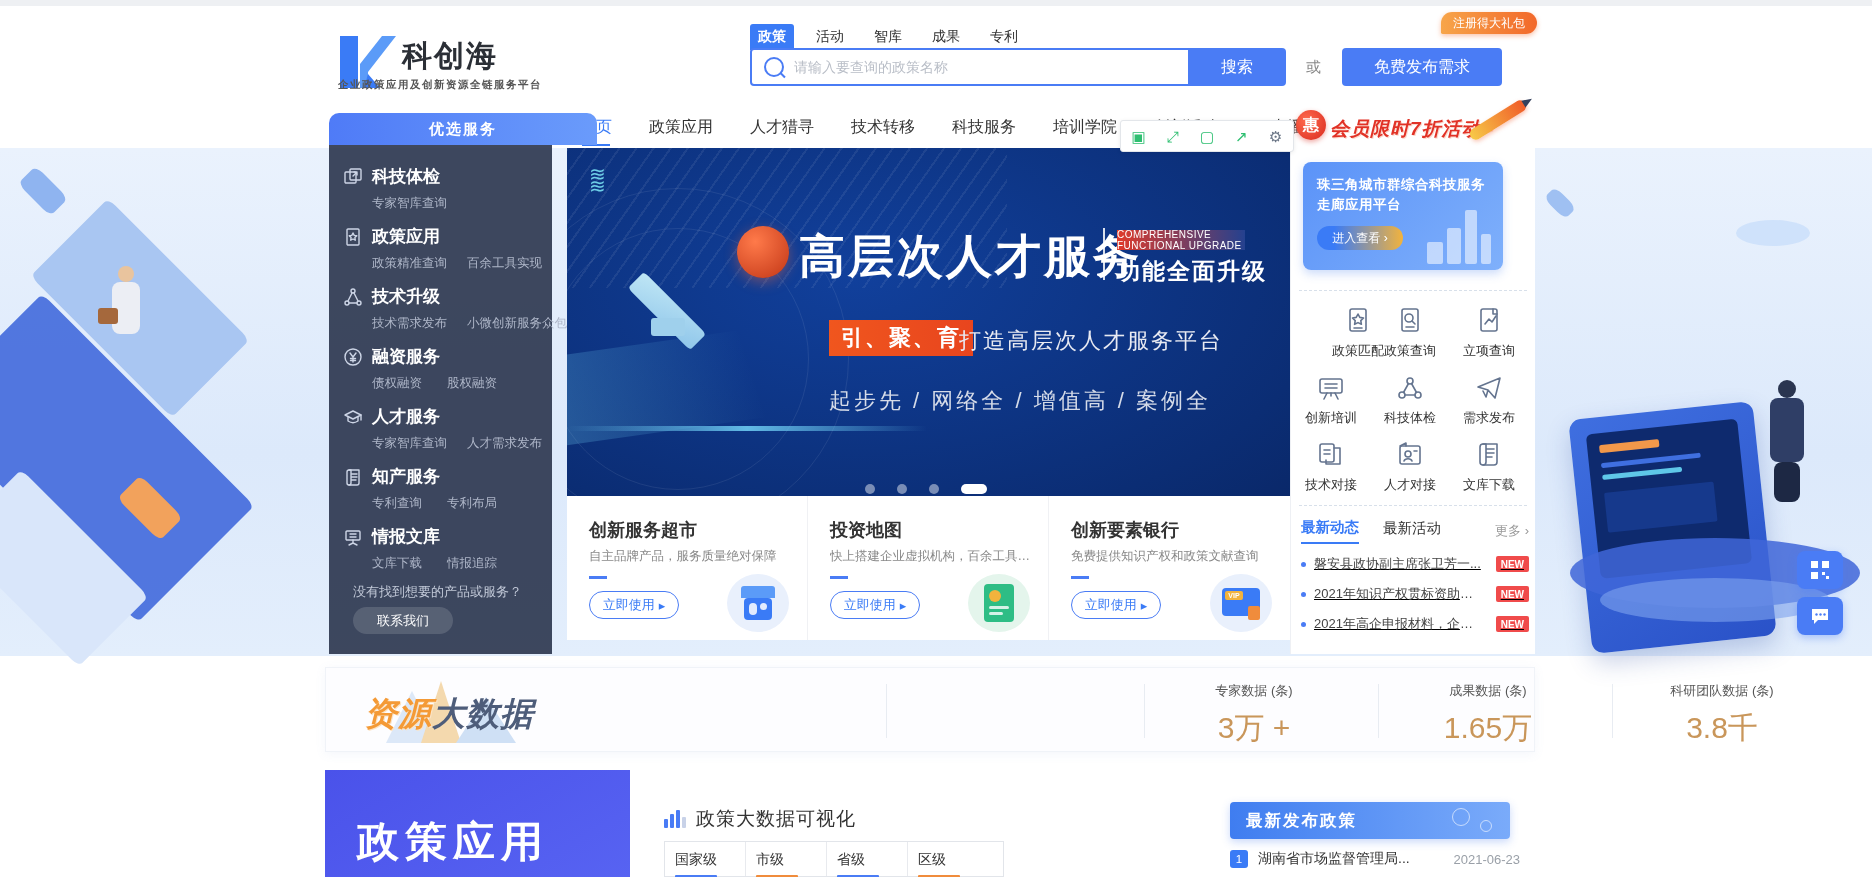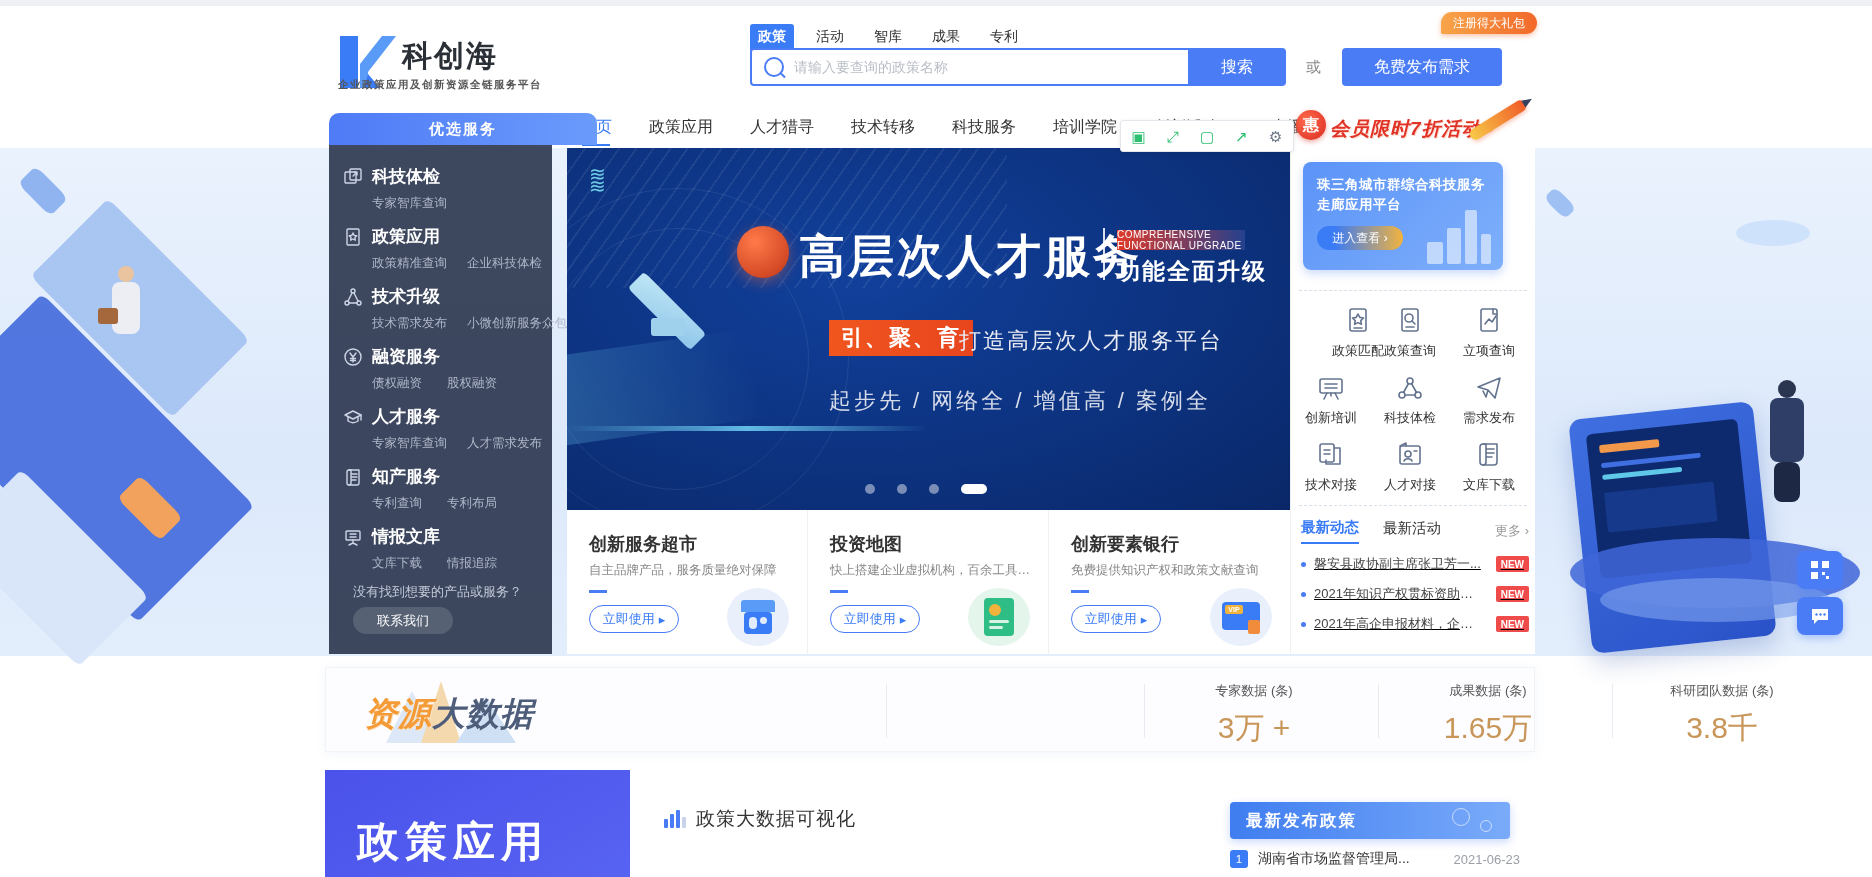--- a/index.html
+++ b/index.html
@@ -79,21 +79,21 @@
   .cap{position:absolute;left:46px;top:140px;width:110px;height:62px;}
   .cap .top{position:absolute;left:10px;top:0;width:88px;height:46px;background:linear-gradient(135deg,#bfe6f5,#8fc6ea);transform:rotate(45deg) scaleY(.5);border-radius:6px;}
   .cap .base{position:absolute;left:38px;top:30px;width:34px;height:18px;background:#9fd0ec;border-radius:3px;}
   .beam{position:absolute;left:-40px;top:190px;width:320px;height:90px;background:linear-gradient(80deg,rgba(120,220,255,.28),rgba(120,220,255,0) 70%);transform:rotate(-8deg);}
   .streak{position:absolute;left:0px;top:278px;width:360px;height:5px;background:linear-gradient(90deg,rgba(90,200,255,0),rgba(120,220,255,.8),rgba(90,200,255,0));}
   .dots{position:absolute;left:298px;top:336px;display:flex;align-items:center;gap:22px;}
   .dots .d{width:10px;height:10px;border-radius:50%;background:rgba(255,255,255,.45);cursor:pointer;}
   .dots .d.on{width:26px;border-radius:5px;background:#fff;}
 
   
-  .cards{left:567px;top:510px;width:723px;height:144px;background:#fff;display:flex;z-index:4;}
+  .cards{left:567px;top:496px;width:723px;height:144px;background:#fff;display:flex;z-index:4;}
   .card{position:relative;width:241px;height:144px;border-right:1px solid #f0f1f4;box-sizing:border-box;}
   .card:last-child{border-right:0;}
   .card .t{position:absolute;left:22px;top:22px;font-size:18px;color:#333;font-weight:bold;}
   .card .d{position:absolute;left:22px;top:52px;width:200px;font-size:12.5px;color:#888;}
   .card .dash{position:absolute;left:22px;top:80px;width:18px;height:3px;background:#4a7cf5;}
   .card .use{position:absolute;left:22px;top:95px;width:88px;height:26px;border:1px solid #4a7cf5;border-radius:14px;color:#3a7bf6;font-size:13px;display:flex;align-items:center;justify-content:center;gap:4px;cursor:pointer;}
   .card .bub{position:absolute;right:18px;top:78px;width:62px;height:58px;border-radius:50%;background:#e9f0fc;}
   .mini{position:absolute;border-radius:4px;}
 
   
@@ -252,21 +252,21 @@
     <span class="sb-link" style="left:43px;top:50px;">专家智库查询</span>
 
     <span class="sb-icon" style="top:82px;">
       <svg class="ssvg" viewBox="0 0 20 20">
           <rect x="4" y="2" width="12" height="16" rx="1"></rect>
           <path d="M10 6l1.2 2.4 2.6.4-1.9 1.8.4 2.6L10 12l-2.3 1.2.4-2.6L6.2 8.8l2.6-.4z"></path>
         </svg>
       </span>
     <div class="sb-item-t" style="top:80px;">政策应用</div>
     <span class="sb-link" style="left:43px;top:110px;">政策精准查询</span>
-    <span class="sb-link" style="left:138px;top:110px;">企业科技体检</span>
+    <span class="sb-link" style="left:138px;top:110px;">百余工具实现</span>
 
     <span class="sb-icon" style="top:142px;">
       <svg class="ssvg" viewBox="0 0 20 20">
           <circle cx="10" cy="4" r="2"></circle>
           <circle cx="4" cy="16" r="2"></circle>
           <circle cx="16" cy="16" r="2"></circle>
           <path d="M9 6L5 14M11 6l4 8M6 16h8"></path>
         </svg>
       </span>
     <div class="sb-item-t" style="top:140px;">技术升级</div>
@@ -526,20 +526,26 @@
   </div>
   <div class="abs viz-title">
     <span class="bars">
       <i style="height:9px;background:#4a7cf5;"></i>
         <i style="height:14px;background:#4a7cf5;"></i>
         <i style="height:18px;background:#4a7cf5;"></i>
         <i style="height:11px;background:#c8d2e8;"></i>
     </span>
     <span class="txt">政策大数据可视化</span>
   </div>
+  <div class="abs vtable">
+    <div class="vcell"><span>国家级</span><span class="sliver" style="background:#4a7cf5;"></span></div>
+    <div class="vcell"><span>市级</span><span class="sliver" style="background:#f08c3c;"></span></div>
+    <div class="vcell"><span>省级</span><span class="sliver" style="background:#4a7cf5;"></span></div>
+    <div class="vcell" style="border-right:0;"><span>区级</span><span class="sliver" style="background:#f08c3c;"></span></div>
+  </div>
   <div class="abs lbanner">
     <span class="t">最新发布政策</span>
     <span class="c1" style="right:40px;top:6px;width:16px;height:16px;"></span>
     <span class="c2" style="right:18px;top:18px;width:10px;height:10px;"></span>
   </div>
   <div class="abs litem">
     <span class="rk">1</span>
     <span class="tx ell">湖南省市场监督管理局...</span>
     <span class="dt">2021-06-23</span>
   </div>

